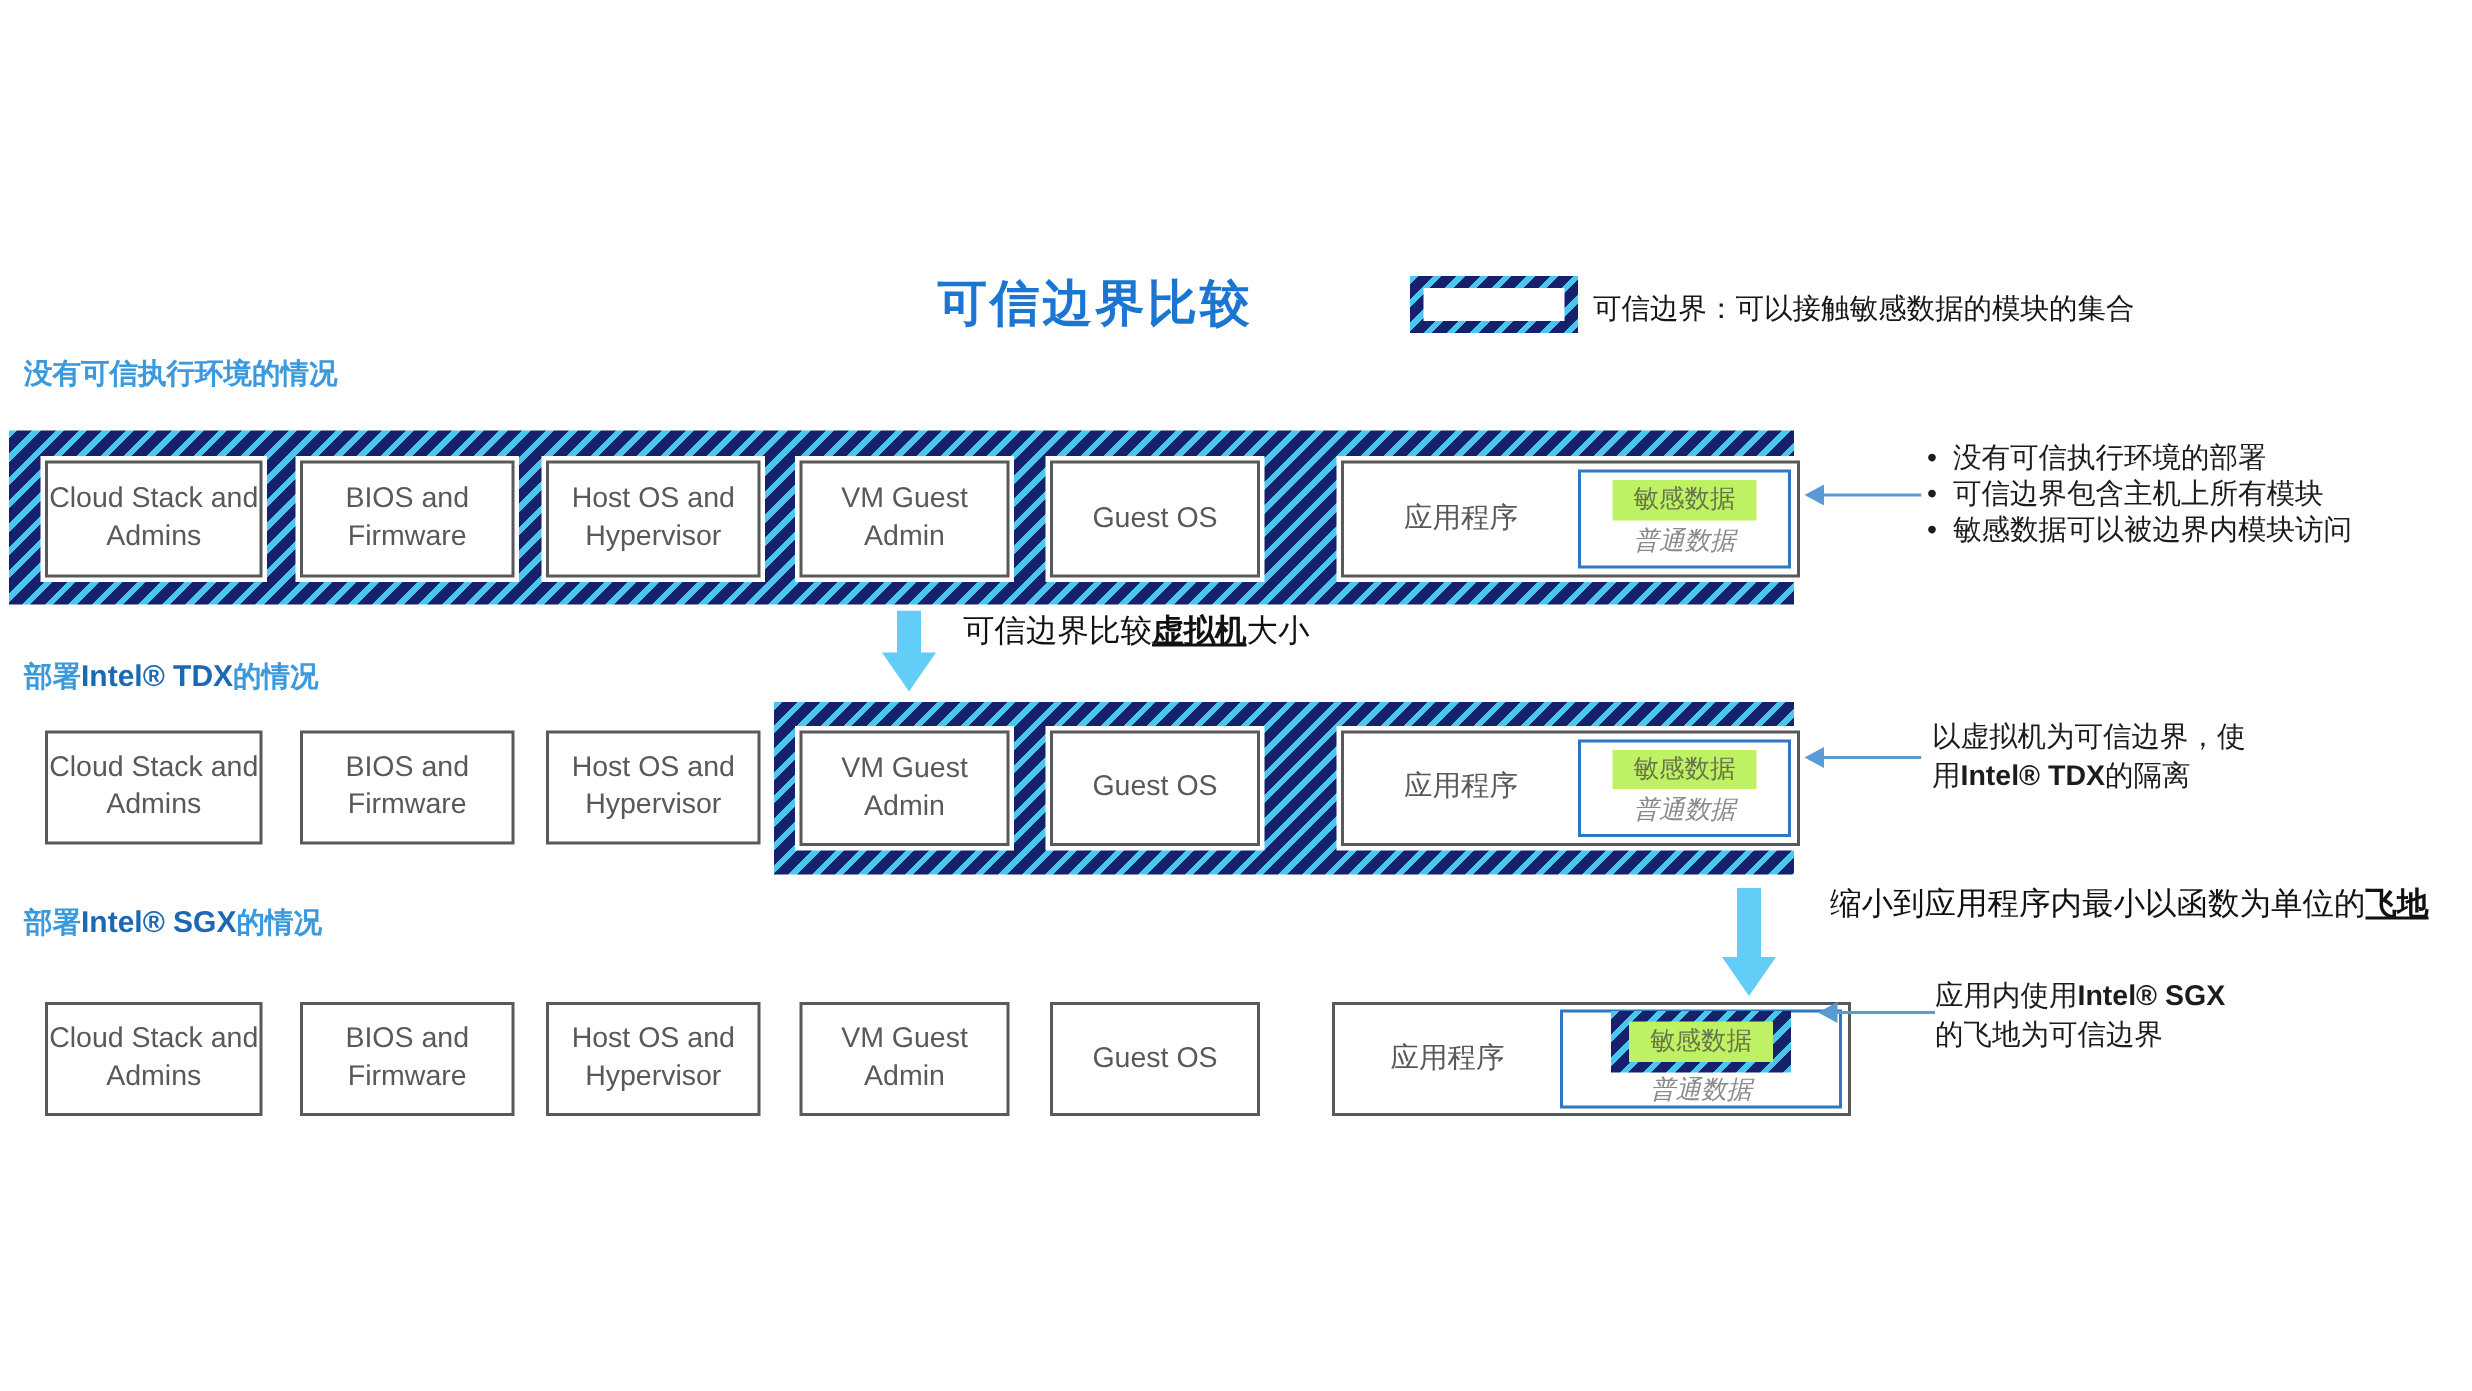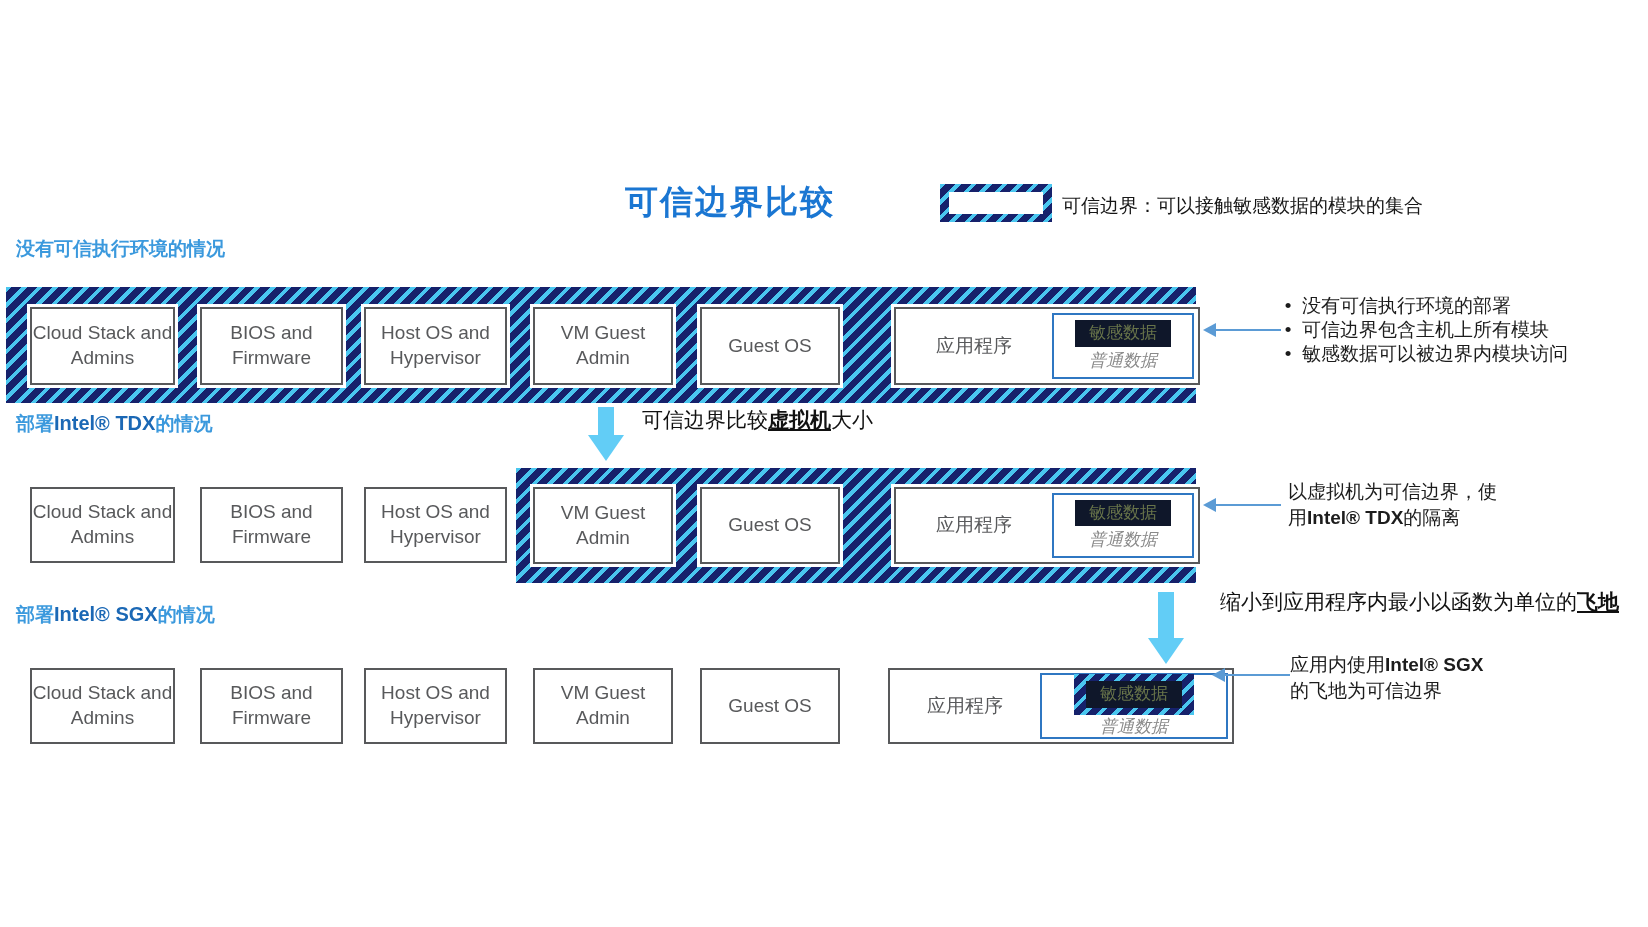--- a/index.html
+++ b/index.html
@@ -27,21 +27,21 @@
   }
   .glow{box-shadow:0 0 0 3px #ffffff;}
   .app{justify-content:flex-start;margin-left:28px;}
   .app-label{flex:1;text-align:center;}
   .databox{
     border:2px solid #2f77c2;background:#ffffff;box-sizing:border-box;
     display:flex;flex-direction:column;align-items:center;justify-content:center;
     gap:3px;margin-right:4px;
   }
   .pill{
-    background:#0f172a;color:#68744a;font-size:17px;padding:2px 14px;line-height:1.3;
+    background:#bef264;color:#68744a;font-size:17px;padding:2px 14px;line-height:1.3;
     white-space:nowrap;
   }
   .normal{color:#8a8a8a;font-size:17px;white-space:nowrap;font-style:italic;}
   .enclave{padding:7px 12px;display:flex;align-items:center;justify-content:center;}
   .notes{position:absolute;font-size:19px;color:#1c1c1c;line-height:24px;}
   .note-line{display:flex;gap:8px;}
   .dot{width:12px;text-align:center;}
   .note-text{position:absolute;font-size:19px;color:#1c1c1c;line-height:26px;}
   .note-text .brand{font-weight:bold;}
   .trans-text{position:absolute;font-size:21px;color:#111111;}
@@ -107,21 +107,21 @@
   </div>
 
   <svg class="svg-abs" style="left:588px;top:407px" width="36" height="54">
     <rect x="10" y="0" width="16" height="30" fill="#62cdf6"></rect>
     <polygon points="0,28 36,28 18,54" fill="#62cdf6"></polygon>
   </svg>
   <div class="trans-text" style="left:642px;top:406px">
     <span>可信边界比较</span><span class="em">虚拟机</span><span>大小</span>
   </div>
 
-  <div class="row-label" style="left:16px;top:411px">
+  <div class="row-label" style="left:16px;top:438px">
     <span>部署</span><span class="brand">Intel® TDX</span><span>的情况</span>
   </div>
   <div class="band hatch" style="left:516px;top:468px;width:680px;height:115px"></div>
 
   <div class="box" style="left:30px;top:487px;width:145px;height:76px">
       <span>Cloud Stack and Admins</span>
     </div>
   <div class="box" style="left:200px;top:487px;width:143px;height:76px">
       <span>BIOS and Firmware</span>
     </div>

